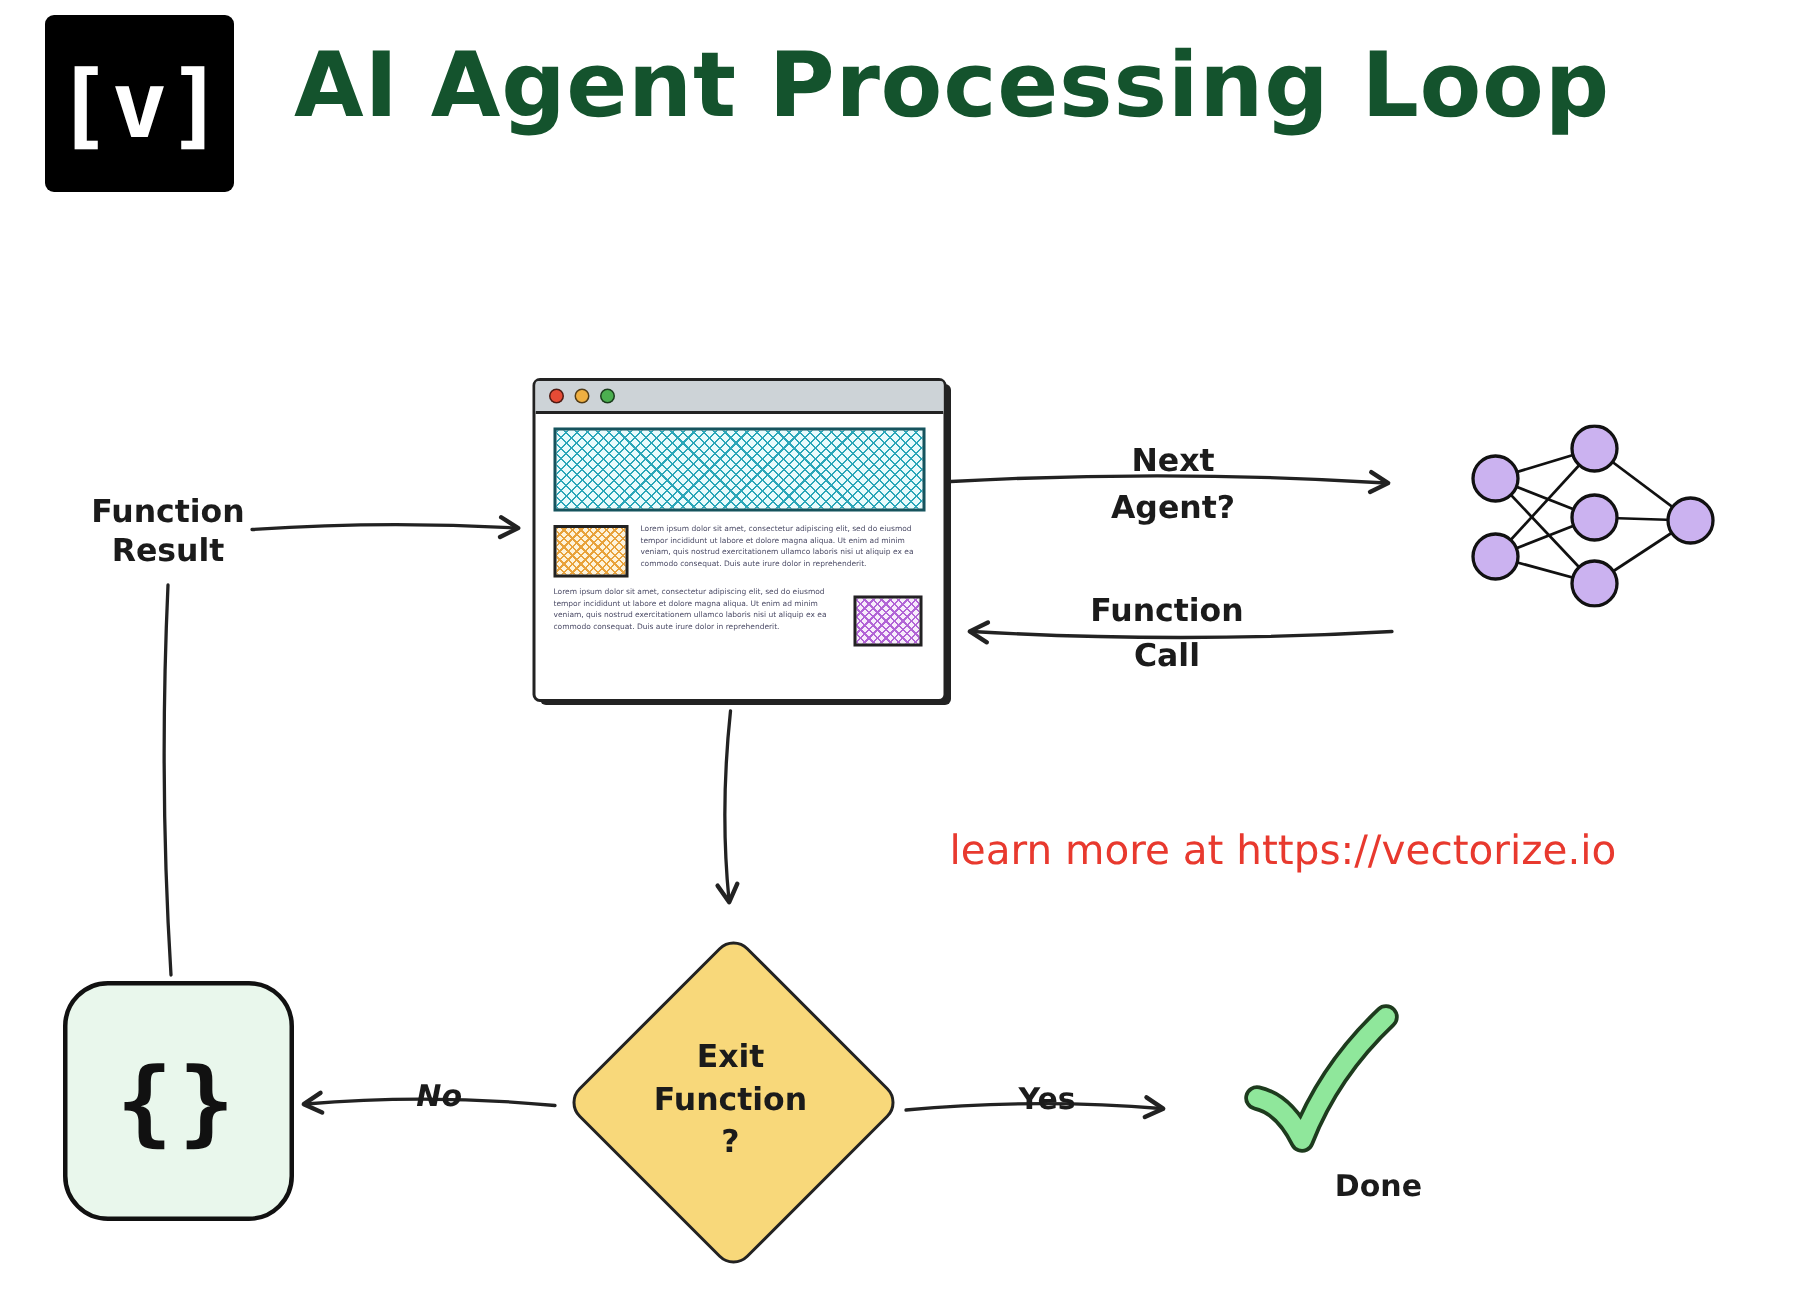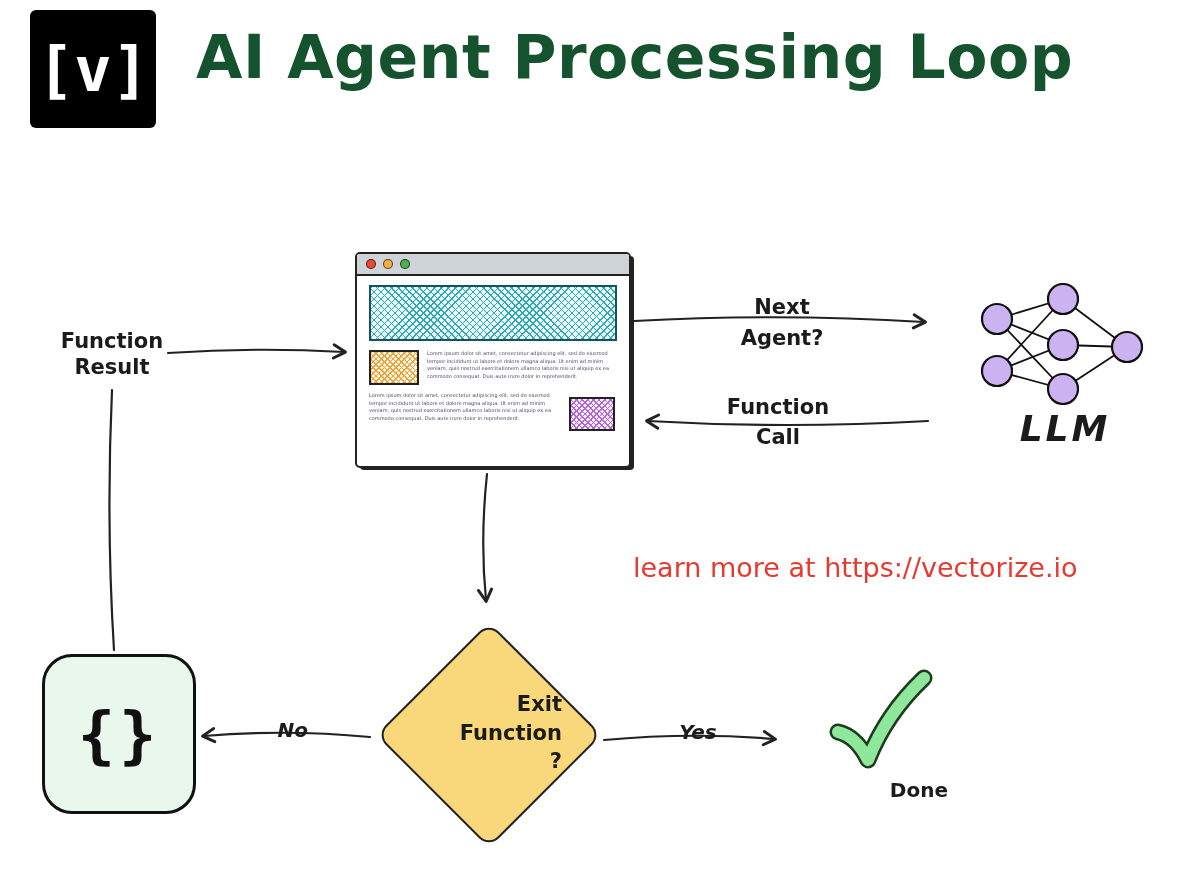--- a/index.html
+++ b/index.html
@@ -45,36 +45,36 @@
     background-image:
       repeating-linear-gradient(45deg,#b264d6 0,#b264d6 1px,transparent 1px,transparent 4px),
       repeating-linear-gradient(135deg,#b264d6 0,#b264d6 1px,transparent 1px,transparent 4px);}
 
   
   .edge-label{position:absolute;text-align:center;font-weight:600;font-size:21px;color:#1b1b1b;}
   .lbl-func-result{left:52px;top:328px;width:120px;line-height:26px;}
   .lbl-next-action{left:726px;top:292px;width:112px;line-height:31px;}
   .lbl-func-call{left:722px;top:392px;width:112px;line-height:30px;}
   .lbl-no{left:256px;top:718px;width:52px;font-style:italic;font-size:20px;text-align:right;}
-  .lbl-yes{left:670px;top:720px;width:56px;font-style:italic;font-size:20px;}
+  .lbl-yes{left:670px;top:720px;width:56px;font-size:20px;}
 
   
   .nn{position:absolute;left:975px;top:283px;}
   .llm-label{position:absolute;left:1000px;top:408px;width:130px;text-align:center;
              font-size:36px;font-weight:700;font-style:italic;letter-spacing:3px;}
 
   
   .promo{position:absolute;left:633px;top:552px;width:520px;font-size:27px;font-weight:400;
          color:#e8392e;white-space:nowrap;cursor:pointer;}
 
   
   .diamond{position:absolute;left:409px;top:655px;width:156px;height:156px;background:#f8d87a;
            border:2.5px solid #222;border-radius:14px;transform:rotate(45deg);}
   .diamond-text{position:absolute;left:412px;top:668px;width:150px;height:130px;display:flex;
-                flex-direction:column;align-items:flex-end;justify-content:center;
+                flex-direction:column;align-items:center;justify-content:center;
                 font-size:21px;font-weight:700;line-height:1.35;}
 
   
   .toolbox{position:absolute;left:42px;top:654px;width:148px;height:154px;background:#e9f7ec;
            border:3px solid #111;border-radius:30px;display:flex;align-items:center;justify-content:center;}
   .toolbox span{font-family:"DejaVu Sans Mono",monospace;font-size:62px;font-weight:bold;
                 letter-spacing:4px;color:#111;}
   .tool-label{position:absolute;left:10px;top:822px;width:220px;font-size:24px;font-weight:600;}
 
   
@@ -157,21 +157,20 @@
     </g>
     <g fill="#cbb2f0" stroke="#111" stroke-width="2.2">
       <circle cx="22" cy="36" r="15"></circle>
       <circle cx="22" cy="88" r="15"></circle>
       <circle cx="88" cy="16" r="15"></circle>
       <circle cx="88" cy="62" r="15"></circle>
       <circle cx="88" cy="106" r="15"></circle>
       <circle cx="152" cy="64" r="15"></circle>
     </g>
   </svg>
-  <div class="llm-label">LLM</div>
 
   <div class="promo">learn more at https://vectorize.io</div>
 
   <div class="diamond"></div>
   <div class="diamond-text">
     <div>Exit</div>
     <div>Function</div>
     <div>?</div>
   </div>
 

